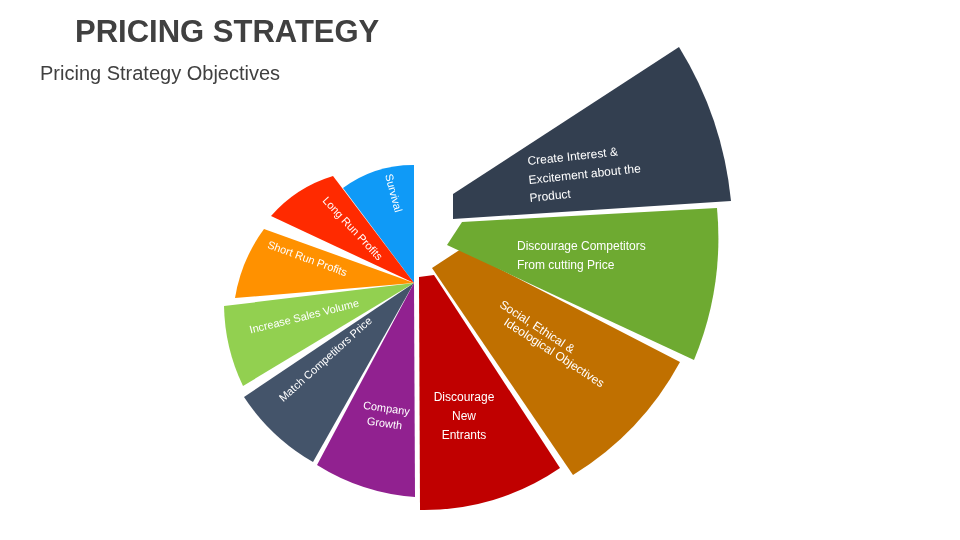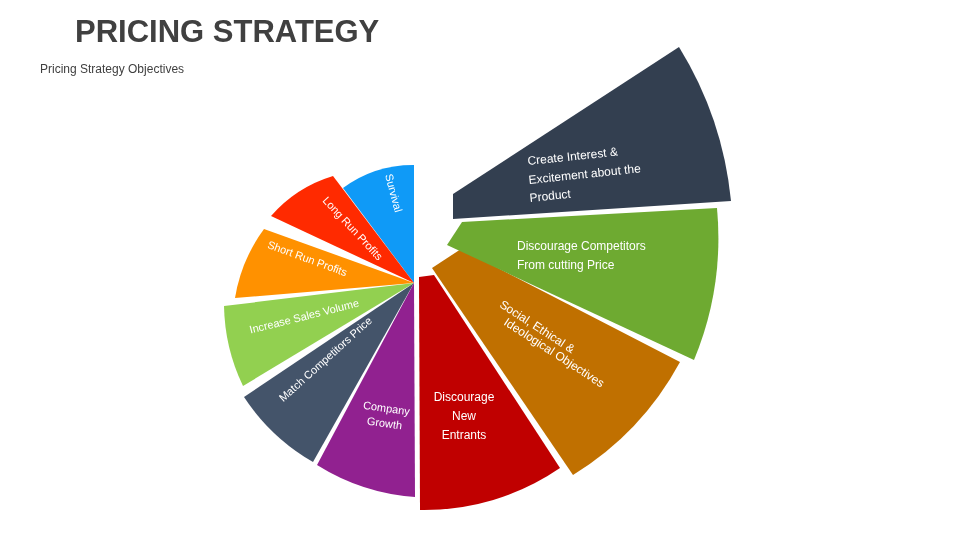--- a/index.html
+++ b/index.html
@@ -1,20 +1,20 @@
 <!DOCTYPE html>
 <html><head>
 <meta charset="utf-8">
 <style>
   html, body { margin:0; padding:0; }
   body { width:960px; height:540px; background:#ffffff; position:relative; overflow:hidden;
          font-family:"Liberation Sans", sans-serif; }
   .title { position:absolute; left:40px; top:14px; font-size:31px; font-weight:bold; color:#404040;
            font-family:Liberation Sans, sans-serif; letter-spacing:0px;margin-left:35px; }
-  .subtitle { position:absolute; left:40px; top:62px; font-size:12px; color:#404040;
+  .subtitle { position:absolute; left:40px; top:62px; font-size:20px; color:#404040;
               font-family:"Liberation Sans", sans-serif; }
   svg.diagram { position:absolute; left:0; top:0; }
   svg text { font-family:"Liberation Sans", sans-serif; fill:#ffffff; }
 </style>
 </head>
 <body>
 
 <div class="title">PRICING STRATEGY</div>
 <div class="subtitle">Pricing Strategy Objectives</div>
 

